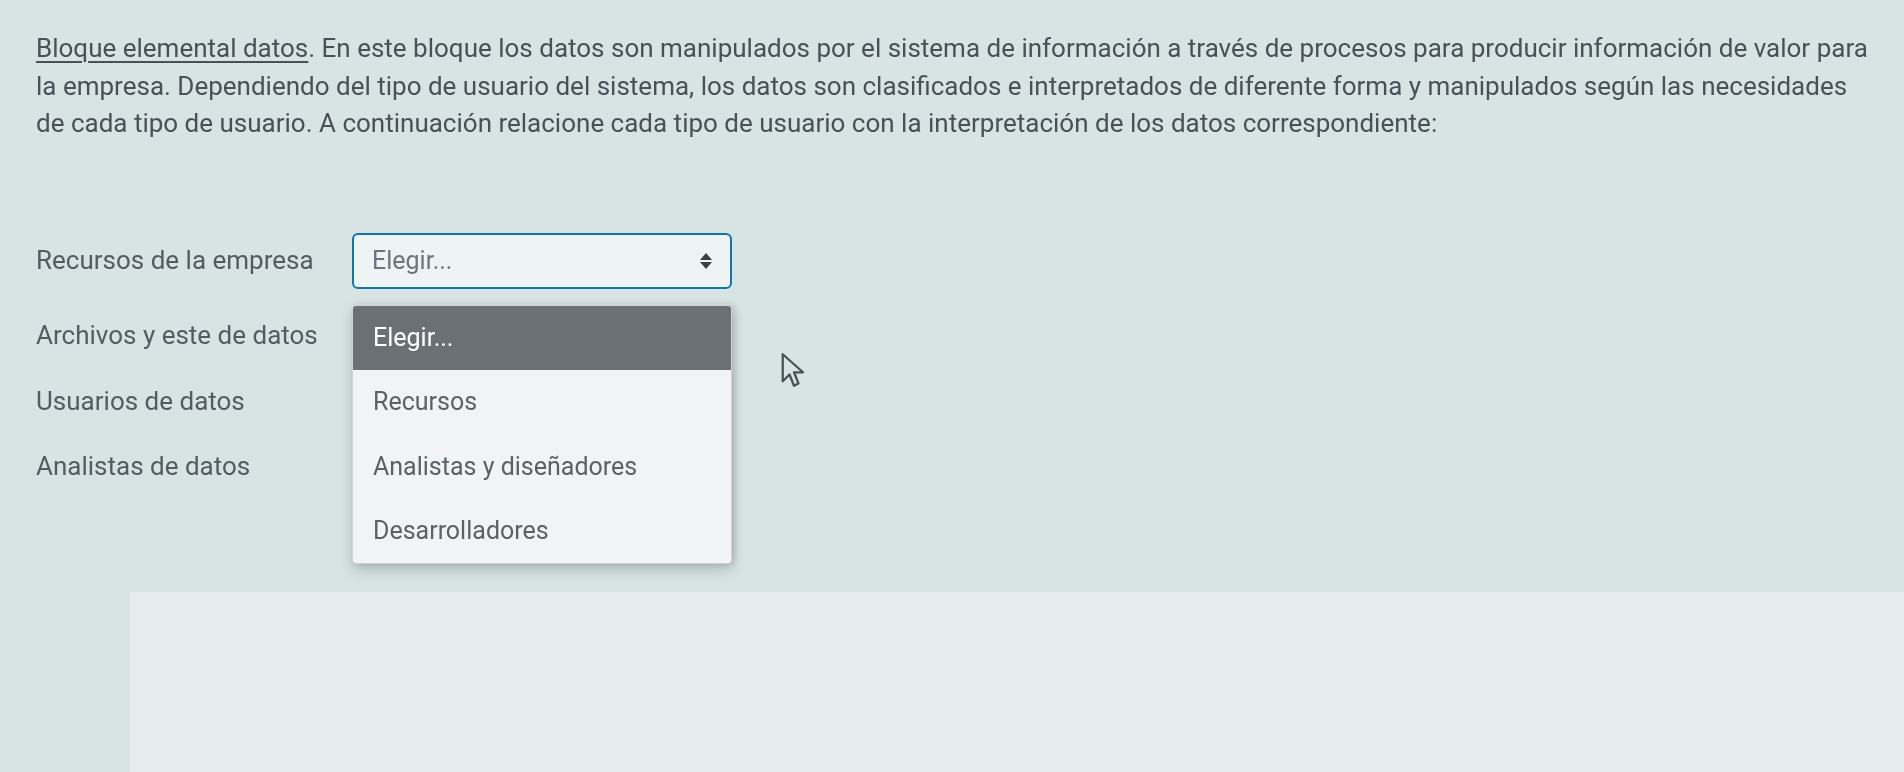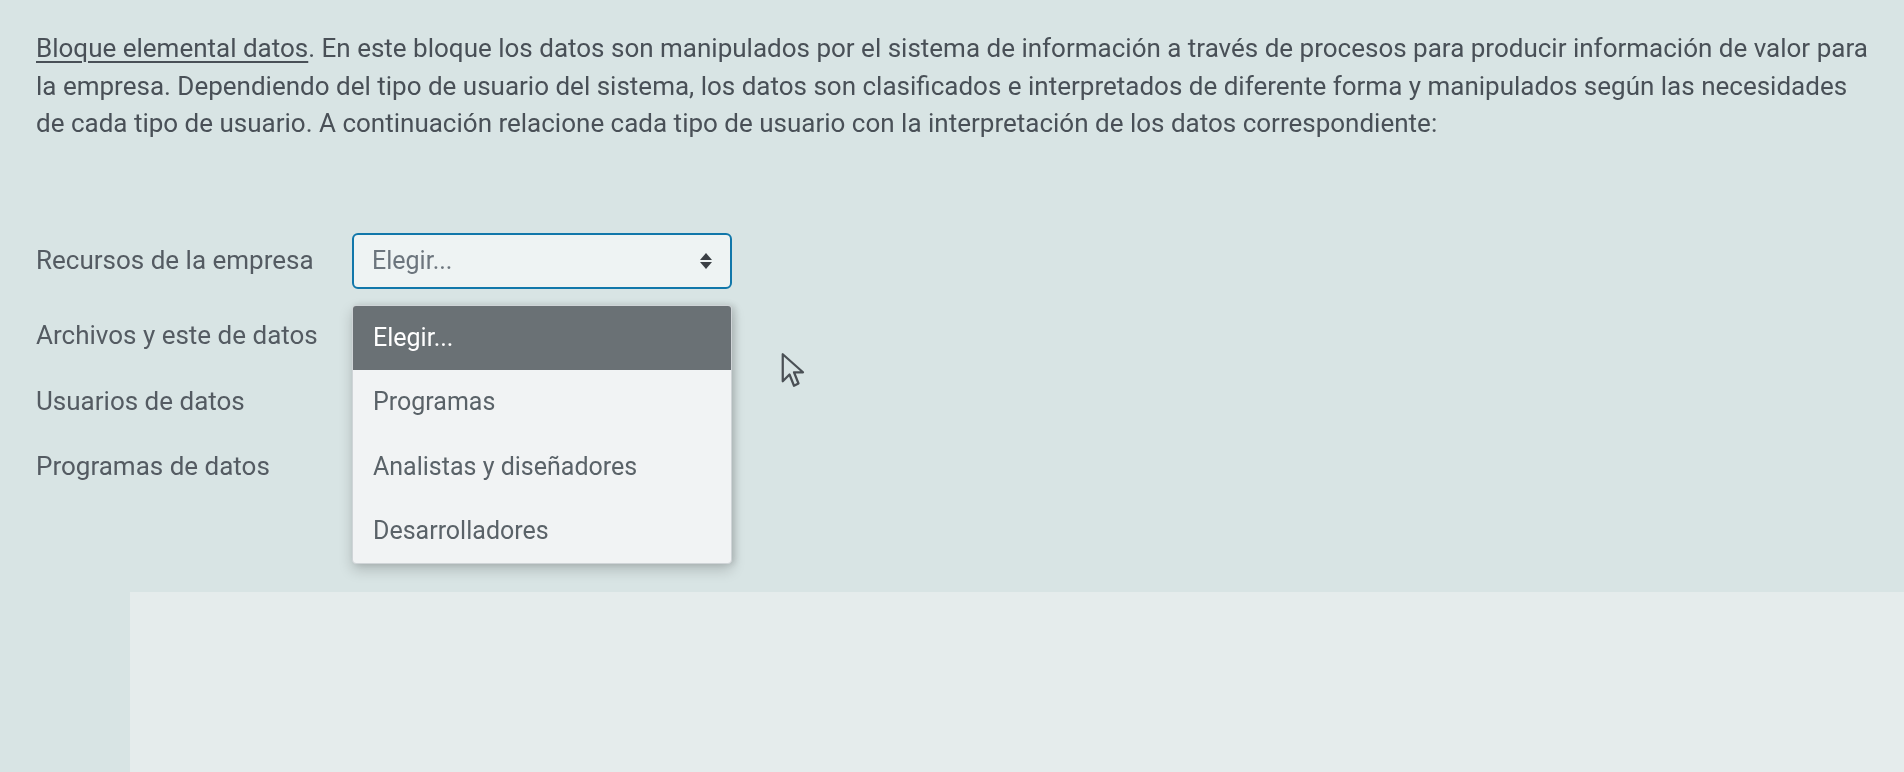--- a/index.html
+++ b/index.html
@@ -135,26 +135,26 @@
       <span class="tri-down"></span>
     </span>
   </div>
 
   <div class="match-label">Archivos y este de datos</div>
   <div class="hidden-row"></div>
 
   <div class="match-label">Usuarios de datos</div>
   <div class="hidden-row"></div>
 
-  <div class="match-label">Programas de datos</div>
+  <div class="match-label">Analistas de datos</div>
   <div class="hidden-row"></div>
 
   <div class="dropdown-panel">
     <div class="dropdown-option highlighted">Elegir...</div>
-    <div class="dropdown-option">Programas</div>
+    <div class="dropdown-option">Recursos</div>
     <div class="dropdown-option">Analistas y diseñadores</div>
     <div class="dropdown-option">Desarrolladores</div>
   </div>
 
 </div>
 
 <div class="bottom-bar"></div>
 
 <svg class="cursor" viewBox="0 0 24 32">
   <path d="M2 2 L2 26 L8 20 L12 30 L16 28 L12 18 L20 18 Z" fill="none" stroke="#4a5055" stroke-width="2" stroke-linejoin="round"></path>

